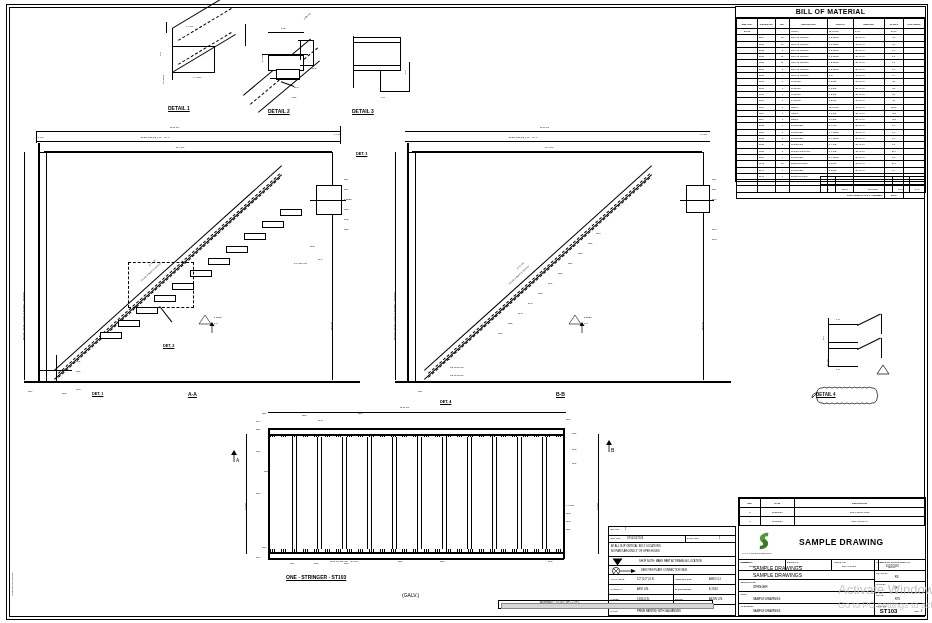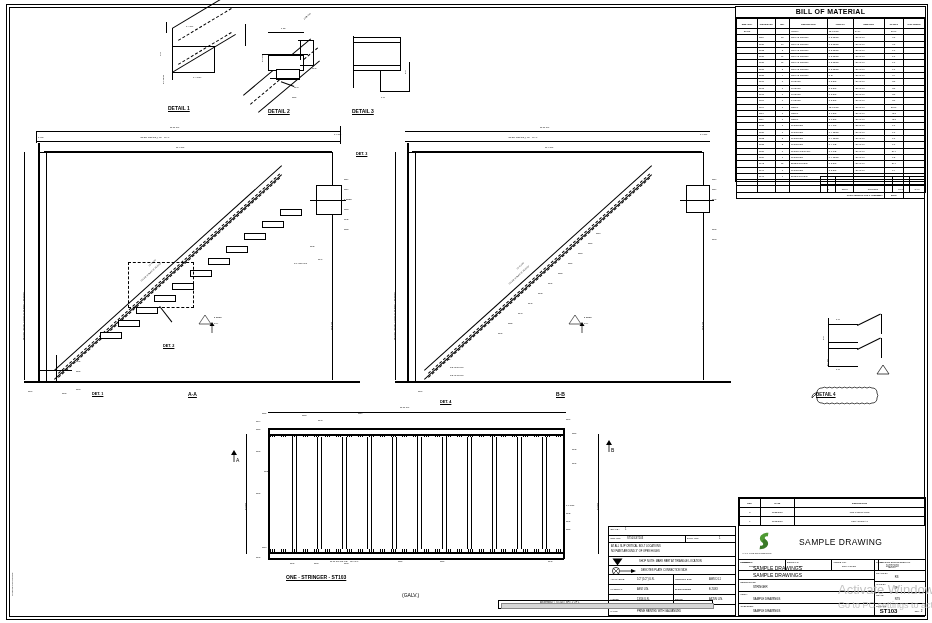--- a/index.html
+++ b/index.html
@@ -57,21 +57,21 @@
   #notes .val{position:absolute;font-size:2.6px;}
 
   
   #titleblk{position:absolute;left:738px;top:497px;width:188px;height:119px;border:1px solid #000;box-sizing:border-box;background:#fff;}
   #revtab{width:100%;border-collapse:collapse;table-layout:fixed;font-size:2.2px;}
   #revtab th,#revtab td{border:0.5px solid #000;height:6px;text-align:center;line-height:6px;overflow:hidden;}
   #revtab th{font-weight:bold;font-size:2.2px;}
 
   #logobox{position:relative;height:33px;border-bottom:0.8px solid #000;}
   #logomark{position:absolute;left:14px;top:4px;width:22px;height:22px;}
-  #sampletitle{position:absolute;left:60px;top:11px;font-size:8.5px;font-weight:normal;letter-spacing:.4px;text-align:center;}
+  #sampletitle{position:absolute;left:60px;top:11px;font-size:8.5px;font-weight:bold;letter-spacing:.4px;text-align:center;}
   #logotext{position:absolute;left:3px;top:26px;font-size:2.4px;color:#333;white-space:nowrap;}
 
   .tbrow{position:relative;border-bottom:0.6px solid #000;box-sizing:border-box;}
   .tblbl{position:absolute;left:1.5px;top:0.5px;font-size:2.2px;}
   .tbval{position:absolute;font-size:3px;}
 
   #watermark1{position:absolute;left:838px;top:582px;font-size:13px;color:#b9b9b9;white-space:nowrap;opacity:.85;}
   #watermark2{position:absolute;left:838px;top:600px;font-size:9px;color:#b9b9b9;white-space:nowrap;opacity:.85;}
 
   #asmlabel{position:absolute;left:498px;top:600px;width:215px;height:9px;border:1px solid #000;box-sizing:border-box;}

